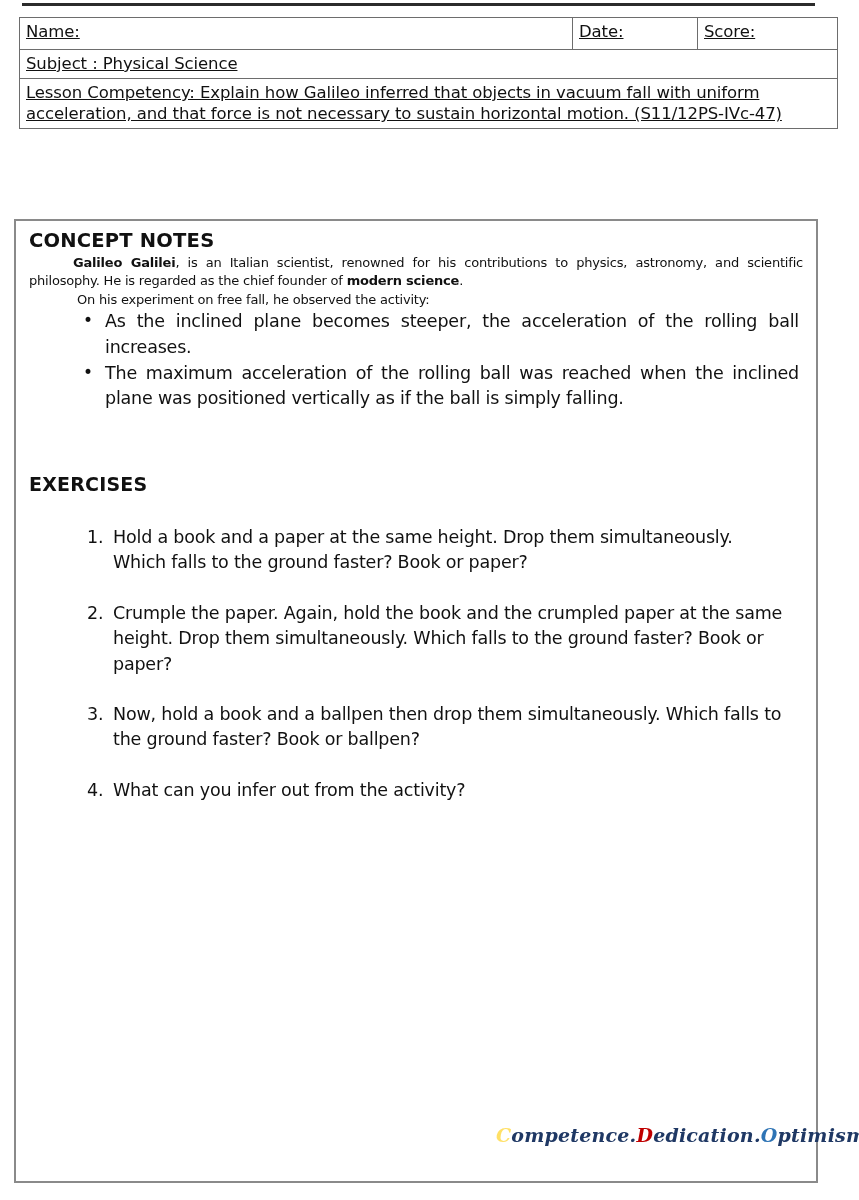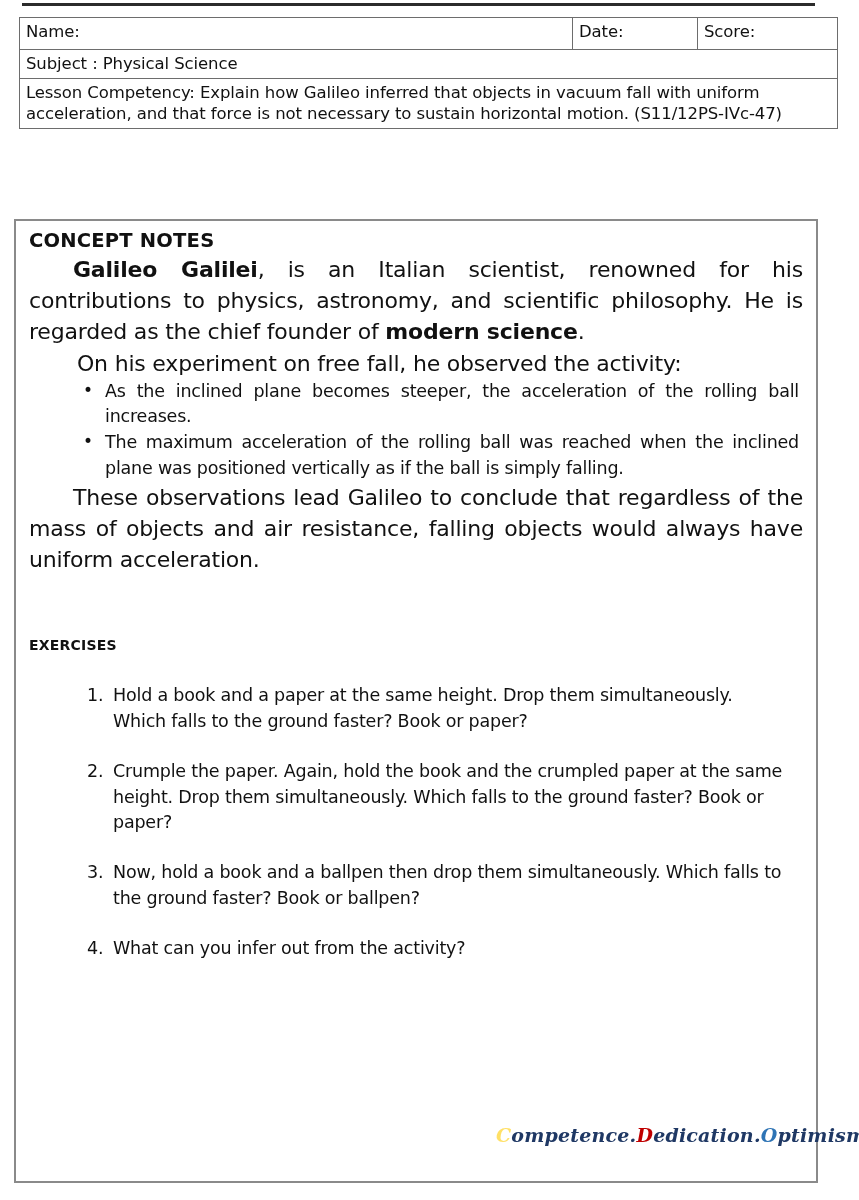--- a/index.html
+++ b/index.html
@@ -27,20 +27,21 @@
   }
 
   
   .header-table {
     position: absolute;
     left: 19px;
     top: 17px;
     width: 781px;
     border-collapse: collapse;
     table-layout: fixed;
+    text-decoration: underline;
   }
   .header-table td {
     border: 1px solid #6d6d6d;
     padding: 3px 6px 4px 6px;
     vertical-align: top;
     font-size: 16.5px;
     line-height: 1.28;
     letter-spacing: -0.1px;
   }
   .row-name td { height: 24px; }
@@ -90,21 +91,21 @@
   }
 
   .section-heading {
     font-size: 19.5px;
     font-weight: bold;
     letter-spacing: 0.2px;
     margin: 2px 0 2px 0;
   }
 
   .para {
-    font-size: 22px;
+    font-size: 13px;
     line-height: 1.42;
     text-align: justify;
     margin: 0;
     letter-spacing: -0.2px;
   }
   .para.indent { text-indent: 44px; }
   .para.indent-sm { text-indent: 48px; }
   .bold { font-weight: bold; }
 
   ul.obs-list {
@@ -123,21 +124,21 @@
   }
   ul.obs-list li::before {
     content: "\2022";
     position: absolute;
     left: -22px;
     top: -1px;
     font-size: 17px;
   }
 
   .exercises-heading {
-    font-size: 14px;
+    font-size: 19px;
     font-weight: bold;
     letter-spacing: 0.2px;
     margin: 62px 0 0 0;
   }
 
   .proc-line {
     font-size: 17.5px;
     letter-spacing: -0.2px;
     margin: 38px 0 0 63px;
   }
@@ -210,21 +211,20 @@
       <span class="bold">Galileo Galilei</span><span>, is an Italian scientist, renowned for his contributions to physics, astronomy, and scientific philosophy. He is regarded as the chief founder of </span><span class="bold">modern science</span><span>.</span>
     </p>
 
     <p class="para indent-sm">On his experiment on free fall, he observed the activity:</p>
 
     <ul class="obs-list">
       <li>As the inclined plane becomes steeper, the acceleration of the rolling ball increases.</li>
       <li>The maximum acceleration of the rolling ball was reached when the inclined plane was positioned vertically as if the ball is simply falling.</li>
     </ul>
 
-    <p class="para indent">These observations lead Galileo to conclude that regardless of the mass of objects and air resistance, falling objects would always have uniform acceleration.</p>
 
     <div class="exercises-heading">EXERCISES</div>
 
 
     <ol class="q-list">
       <li>Hold a book and a paper at the same height. Drop them simultaneously. Which falls to the ground faster? Book or paper?</li>
       <li>Crumple the paper. Again, hold the book and the crumpled paper at the same height. Drop them simultaneously. Which falls to the ground faster? Book or paper?</li>
       <li>Now, hold a book and a ballpen then drop them simultaneously. Which falls to the ground faster? Book or ballpen?</li>
       <li>What can you infer out from the activity?</li>
     </ol>

